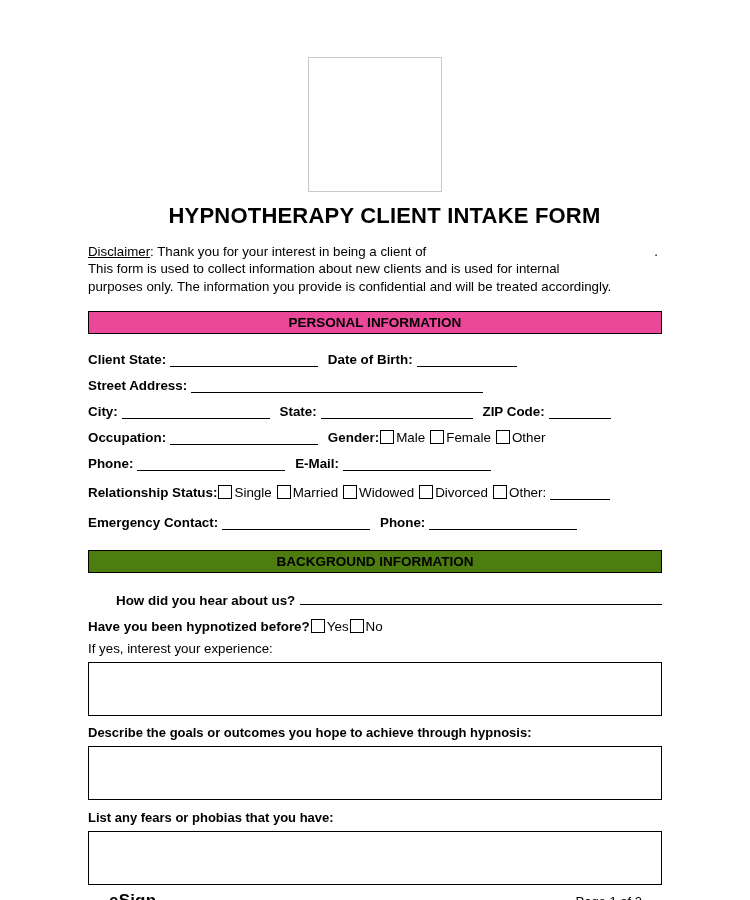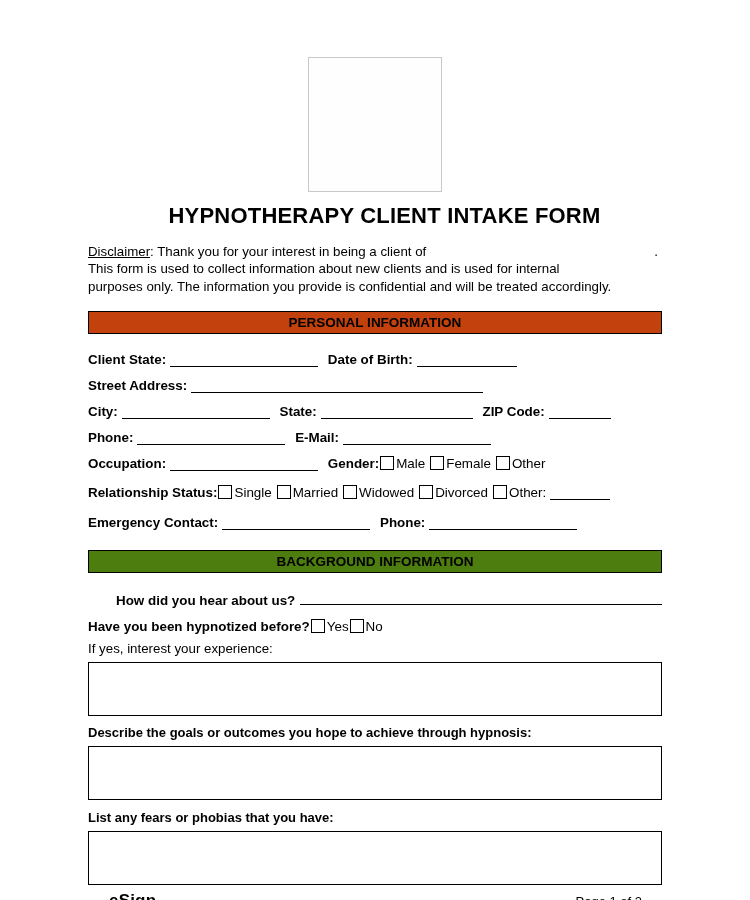--- a/index.html
+++ b/index.html
@@ -79,45 +79,45 @@
 
     <div class="disclaimer">
       <span class="disc-line disc-line1">
         <span><span class="disc-term">Disclaimer</span><span>: Thank you for your interest in being a client of</span></span>
         <span class="disc-period">.</span>
       </span>
       <span class="disc-line">This form is used to collect information about new clients and is used for internal</span>
       <span class="disc-line">purposes only. The information you provide is confidential and will be treated accordingly.</span>
     </div>
 
-    <div class="section-bar" style="background: #c2410c; border-color: rgb(0, 0, 0);">PERSONAL INFORMATION</div>
+    <div class="section-bar" style="background: #ec4899; border-color: rgb(0, 0, 0);">PERSONAL INFORMATION</div>
 
     <div class="row first">
       <b>Client State:</b><span class="blank" style="width:148px"></span><span class="gap"></span>
       <b>Date of Birth:</b><span class="blank" style="width:100px"></span>
     </div>
 
     <div class="row">
       <b>Street Address:</b><span class="blank" style="width:292px"></span>
     </div>
 
     <div class="row">
       <b>City:</b><span class="blank" style="width:148px"></span><span class="gap"></span>
       <b>State:</b><span class="blank" style="width:152px"></span><span class="gap"></span>
       <b>ZIP Code:</b><span class="blank" style="width:62px"></span>
     </div>
 
     <div class="row">
-      <b>Phone:</b><span class="blank" style="width:148px"></span><span class="gap"></span>
-      <b>E-Mail:</b><span class="blank" style="width:148px"></span>
+      <b>Occupation:</b><span class="blank" style="width:148px"></span><span class="gap"></span>
+      <b>Gender:</b><span class="opt tight"><span class="cb"></span><span>Male</span></span><span class="opt"><span class="cb"></span><span>Female</span></span><span class="opt"><span class="cb"></span><span>Other</span></span>
     </div>
 
     <div class="row">
-      <b>Occupation:</b><span class="blank" style="width:148px"></span><span class="gap"></span>
-      <b>Gender:</b><span class="opt tight"><span class="cb"></span><span>Male</span></span><span class="opt"><span class="cb"></span><span>Female</span></span><span class="opt"><span class="cb"></span><span>Other</span></span>
+      <b>Phone:</b><span class="blank" style="width:148px"></span><span class="gap"></span>
+      <b>E-Mail:</b><span class="blank" style="width:148px"></span>
     </div>
 
     <div class="row rel">
       <b>Relationship Status:</b><span class="opt tight"><span class="cb"></span><span>Single</span></span><span class="opt"><span class="cb"></span><span>Married</span></span><span class="opt"><span class="cb"></span><span>Widowed</span></span><span class="opt"><span class="cb"></span><span>Divorced</span></span><span class="opt"><span class="cb"></span><span>Other:</span></span><span class="blank" style="width:60px"></span>
     </div>
 
     <div class="row emg">
       <b>Emergency Contact:</b><span class="blank" style="width:148px"></span><span class="gap"></span>
       <b>Phone:</b><span class="blank" style="width:148px"></span>
     </div>

